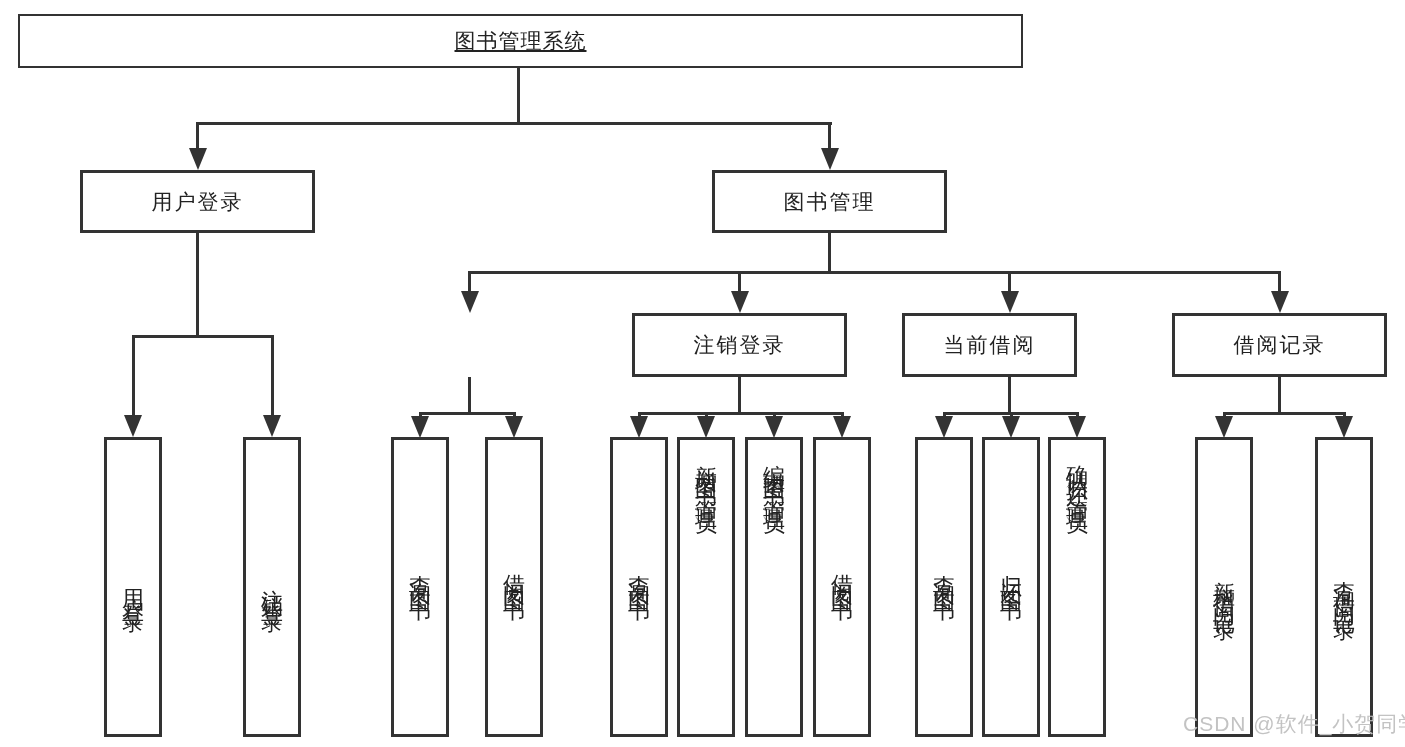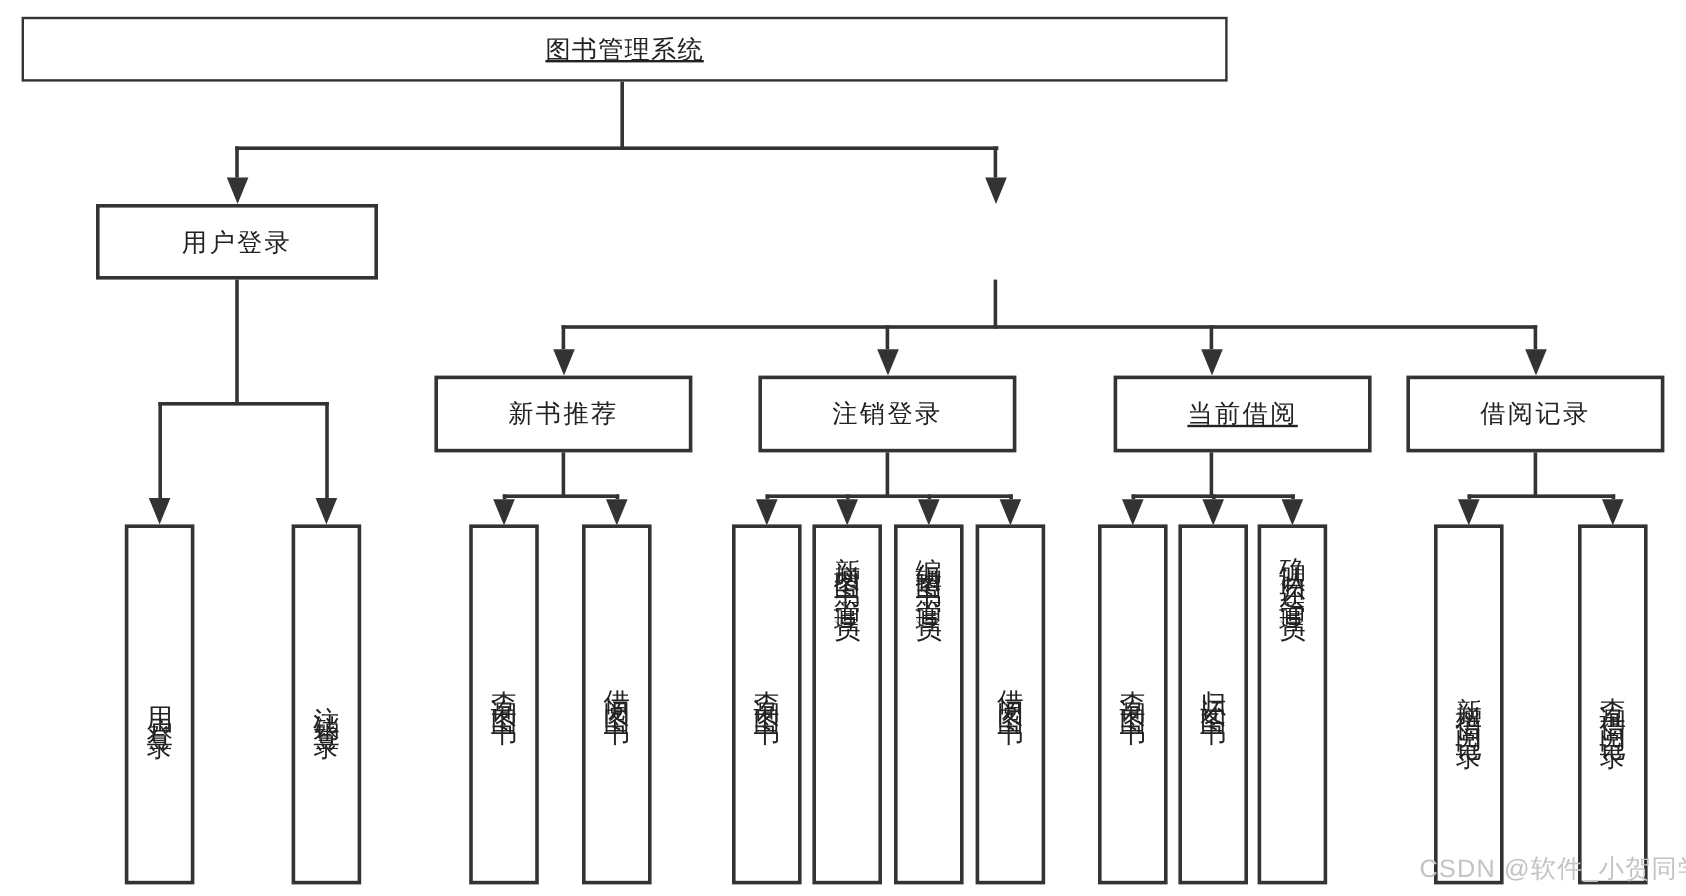--- a/index.html
+++ b/index.html
@@ -89,36 +89,36 @@
 <div class="canvas">
 
   <div class="box root" style="left:18px; top:14px; width:1005px; height:54px;text-decoration:underline;">图书管理系统</div>
 
   <div class="line" style="left:517px; top:68px; width:3px; height:56px;"></div>
   <div class="line" style="left:196px; top:122px; width:636px; height:3px;"></div>
   <div class="arr" style="left:196px; top:122px; height:26px;"></div>
   <div class="arr" style="left:828px; top:122px; height:26px;"></div>
 
   <div class="box" style="left:80px; top:170px; width:235px; height:63px;">用户登录</div>
+  <div class="box" style="left:712px; top:170px; width:235px; height:63px;">图书管理</div>
 
   <div class="line" style="left:196px; top:233px; width:3px; height:104px;"></div>
   <div class="line" style="left:131.5px; top:335px; width:142px; height:3px;"></div>
   <div class="arr" style="left:131.5px; top:335px; height:80px;"></div>
   <div class="arr" style="left:270.5px; top:335px; height:80px;"></div>
 
   <div class="line" style="left:828px; top:233px; width:3px; height:41px;"></div>
   <div class="line" style="left:468px; top:271px; width:813px; height:3px;"></div>
   <div class="arr" style="left:468px; top:271px; height:20px;"></div>
   <div class="arr" style="left:738px; top:271px; height:20px;"></div>
   <div class="arr" style="left:1008px; top:271px; height:20px;"></div>
   <div class="arr" style="left:1278px; top:271px; height:20px;"></div>
 
-  <div class="box" style="left:362px; top:313px; width:215px; height:64px;">新书推荐</div>
   <div class="box" style="left:632px; top:313px; width:215px; height:64px;">注销登录</div>
-  <div class="box" style="left:928px; top:313px; width:215px; height:64px;text-decoration:underline;">当前借阅</div>
+  <div class="box" style="left:902px; top:313px; width:175px; height:64px;">当前借阅</div>
   <div class="box" style="left:1172px; top:313px; width:215px; height:64px;">借阅记录</div>
 
   <div class="line" style="left:468px; top:377px; width:3px; height:38px;"></div>
   <div class="line" style="left:738px; top:377px; width:3px; height:38px;"></div>
   <div class="line" style="left:1008px; top:377px; width:3px; height:38px;"></div>
   <div class="line" style="left:1278px; top:377px; width:3px; height:38px;"></div>
 
   <div class="line" style="left:418.5px; top:412px; width:97px; height:3px;"></div>
   <div class="line" style="left:637.5px; top:412px; width:206px; height:3px;"></div>
   <div class="line" style="left:942.5px; top:412px; width:136px; height:3px;"></div>

